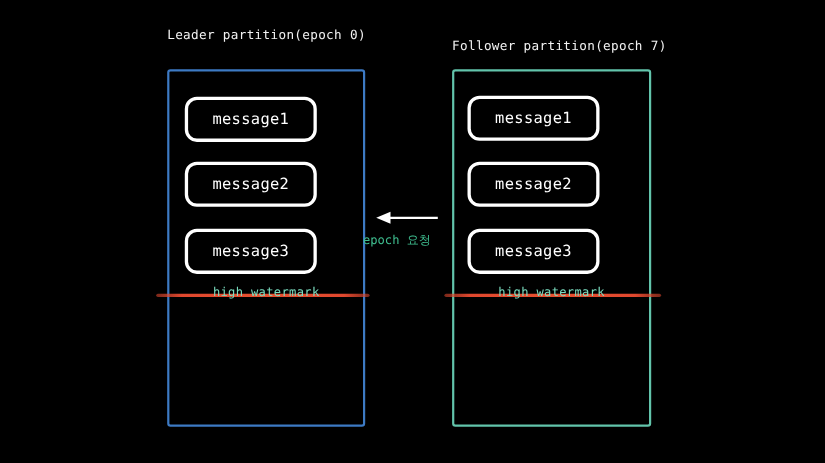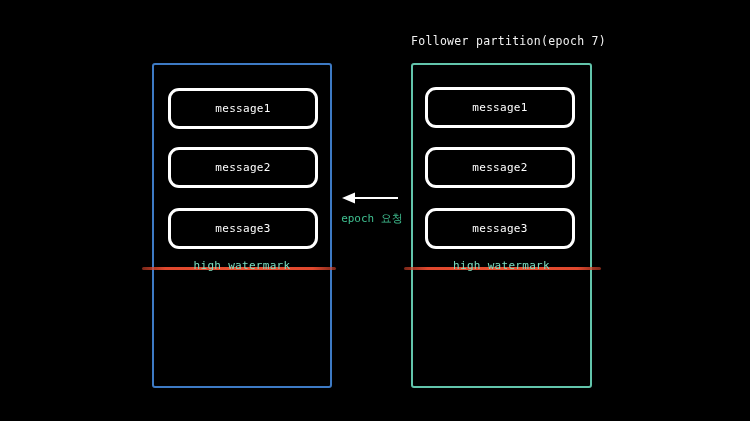--- a/index.html
+++ b/index.html
@@ -11,44 +11,45 @@
   .abs { position:absolute; }
   .ptitle {
     color:#f2f2f2; font-size:11.5px; letter-spacing:0.3px;
     text-align:center; white-space:nowrap;
   }
   .status-down { color:#e8492f; font-size:11.5px; text-align:center; }
   .pbox { position:absolute; border:2px solid; border-radius:3px; background:transparent; }
   .pbox.leader   { left:152px; top:63px; width:180px; height:325px; border-color:#3d7ac4; }
   .pbox.follower { left:411px; top:63px; width:181px; height:325px; border-color:#62c4ab; }
   .msg {
-    position:absolute; width:150px; height:41px;
+    position:absolute; width:120px; height:41px;
     border:3px solid #ffffff; border-radius:11px;
-    color:#ffffff; font-size:11px; letter-spacing:0.3px;
+    color:#ffffff; font-size:14px; letter-spacing:0.3px;
     display:flex; align-items:center; justify-content:center;
   }
   .wline {
     position:absolute; height:3px; top:267px;
     background:linear-gradient(90deg, rgba(224,72,46,.55) 0%, #e0482e 12%, #e8502f 50%, #e0482e 88%, rgba(224,72,46,.55) 100%);
     border-radius:2px;
   }
   .wlabel {
     position:absolute; top:259px; color:#7bdec0; font-size:11px;
     letter-spacing:0.3px; text-align:center;
   }
   .arrow-label {
     position:absolute; left:330px; top:211px; width:84px;
-    color:#3fbf90; font-size:11px; text-align:center; white-space:nowrap;
+    color:#3fbf90; font-size:11px; white-space:nowrap;
   }
 </style>
 </head>
 <body>
 
 <div class="canvas">
 
+  <div class="abs ptitle" style="left:152px; top:24px; width:180px;">Leader partition(epoch 0)</div>
 
   <div class="abs ptitle" style="left:411px; top:34px; width:181px;">Follower partition(epoch 7)</div>
 
   <div class="pbox leader">
     <div class="msg" style="left:14px; top:23px;">message1</div>
     <div class="msg" style="left:14px; top:82px;">message2</div>
     <div class="msg" style="left:14px; top:143px;">message3</div>
   </div>
 
   <div class="pbox follower">

